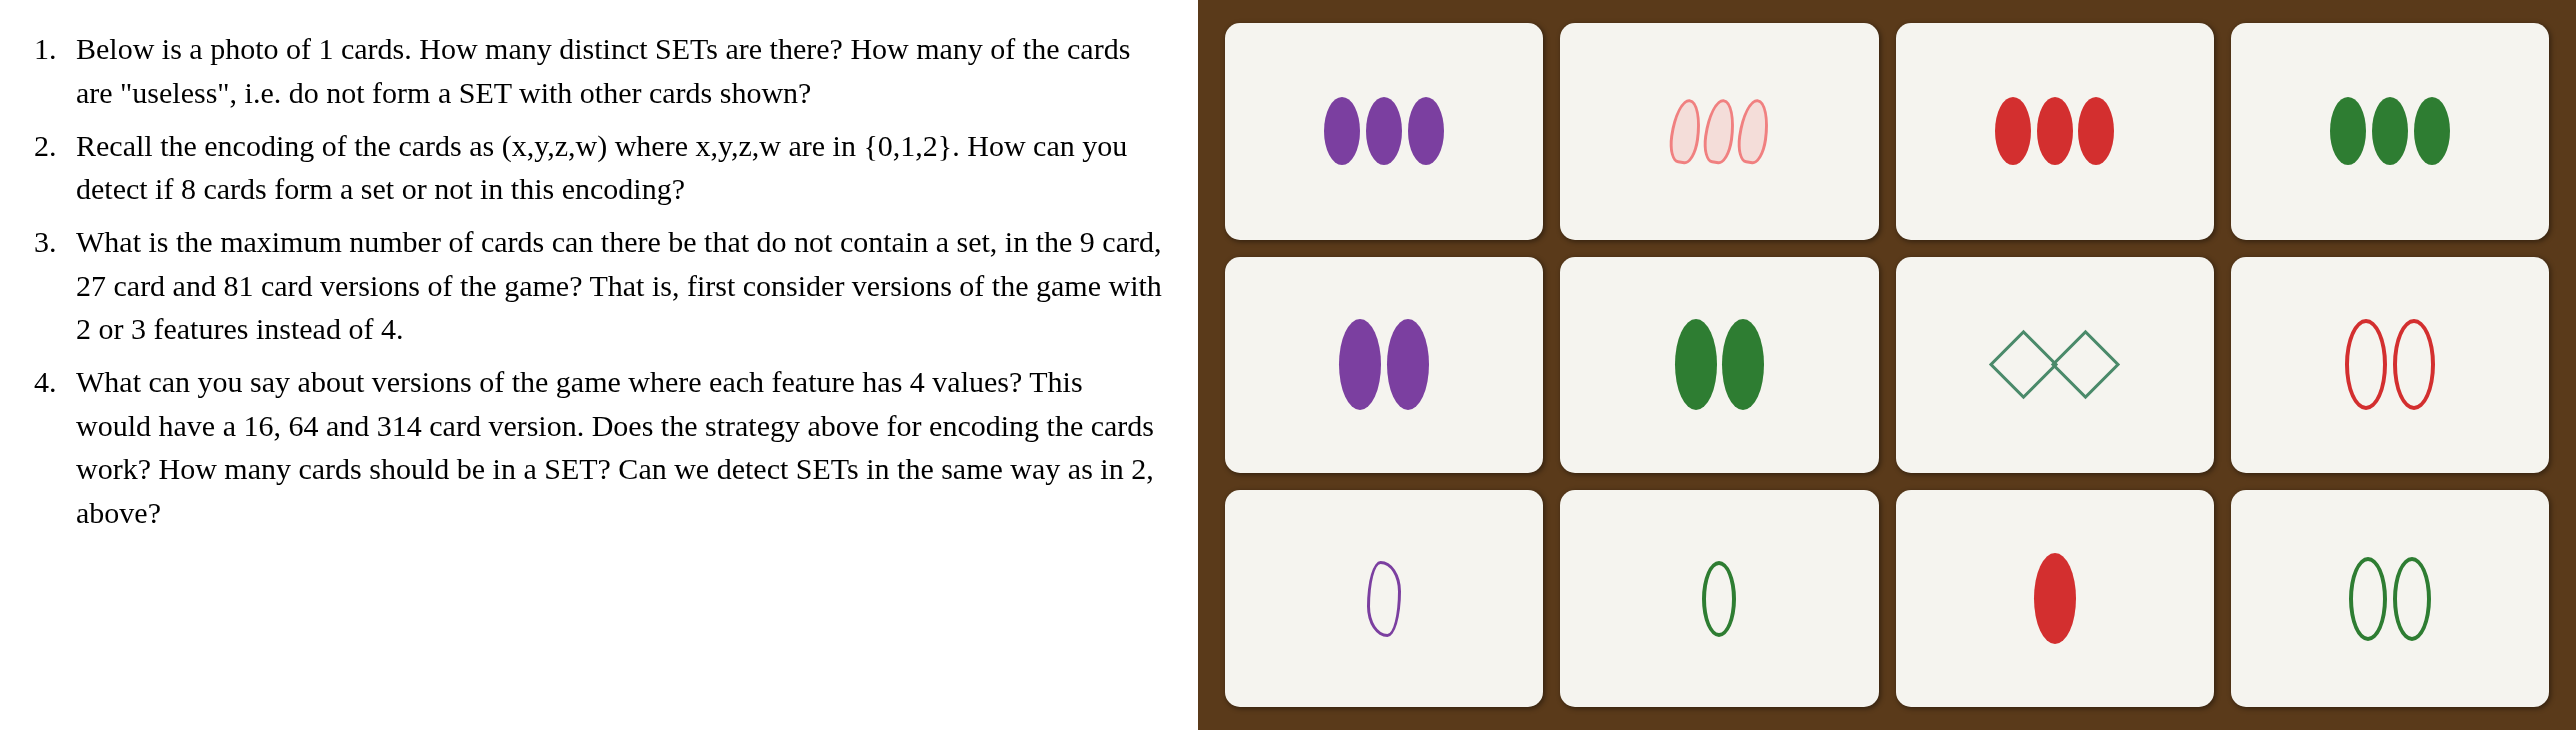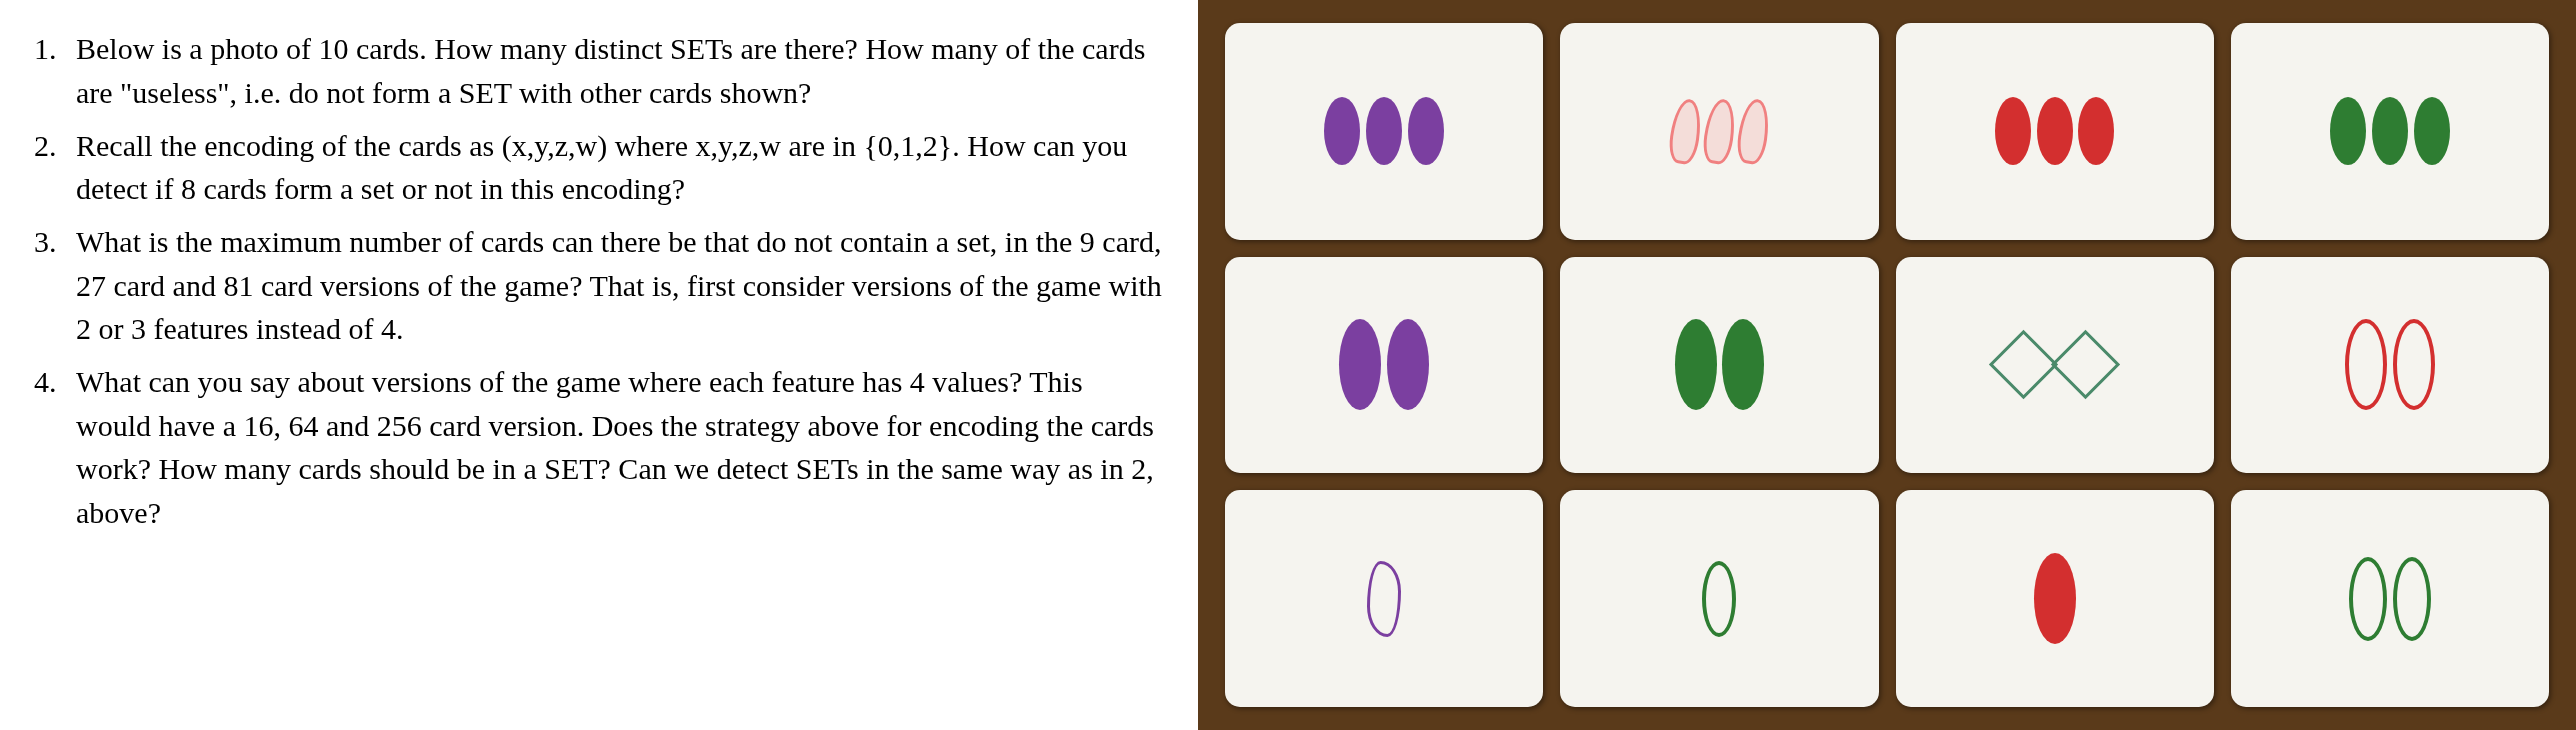--- a/index.html
+++ b/index.html
@@ -153,33 +153,33 @@
       background: transparent;
     }
   </style>
 </head>
 <body>
 
 <div class="left-panel">
   <ol>
     <li>
       <span class="num">1.</span>
-      <span class="content">Below is a photo of 10 cards.  How many distinct SETs are there?  How many of the cards are "useless", i.e. do not form a SET with other cards shown?</span>
+      <span class="content">Below is a photo of 1 cards.  How many distinct SETs are there?  How many of the cards are "useless", i.e. do not form a SET with other cards shown?</span>
     </li>
     <li>
       <span class="num">2.</span>
       <span class="content">Recall the encoding of the cards as (x,y,z,w) where x,y,z,w are in {0,1,2}.  How can you detect if 8 cards form a set or not in this encoding?</span>
     </li>
     <li>
       <span class="num">3.</span>
       <span class="content">What is the maximum number of cards can there be that do not contain a set, in the 9 card, 27 card and 81 card versions of the game?  That is, first consider versions of the game with 2 or 3 features instead of 4.</span>
     </li>
     <li>
       <span class="num">4.</span>
-      <span class="content">What can you say about versions of the game where each feature has 4 values?  This would have a 16, 64 and 256 card version.  Does the strategy above for encoding the cards work?  How many cards should be in a SET? Can we detect SETs in the same way as in 2, above?</span>
+      <span class="content">What can you say about versions of the game where each feature has 4 values?  This would have a 16, 64 and 314 card version.  Does the strategy above for encoding the cards work?  How many cards should be in a SET? Can we detect SETs in the same way as in 2, above?</span>
     </li>
   </ol>
 </div>
 
 <div class="right-panel">
   <div class="cards-grid">
 
     <div class="card">
       <div class="oval-purple-filled"></div>
       <div class="oval-purple-filled"></div>

